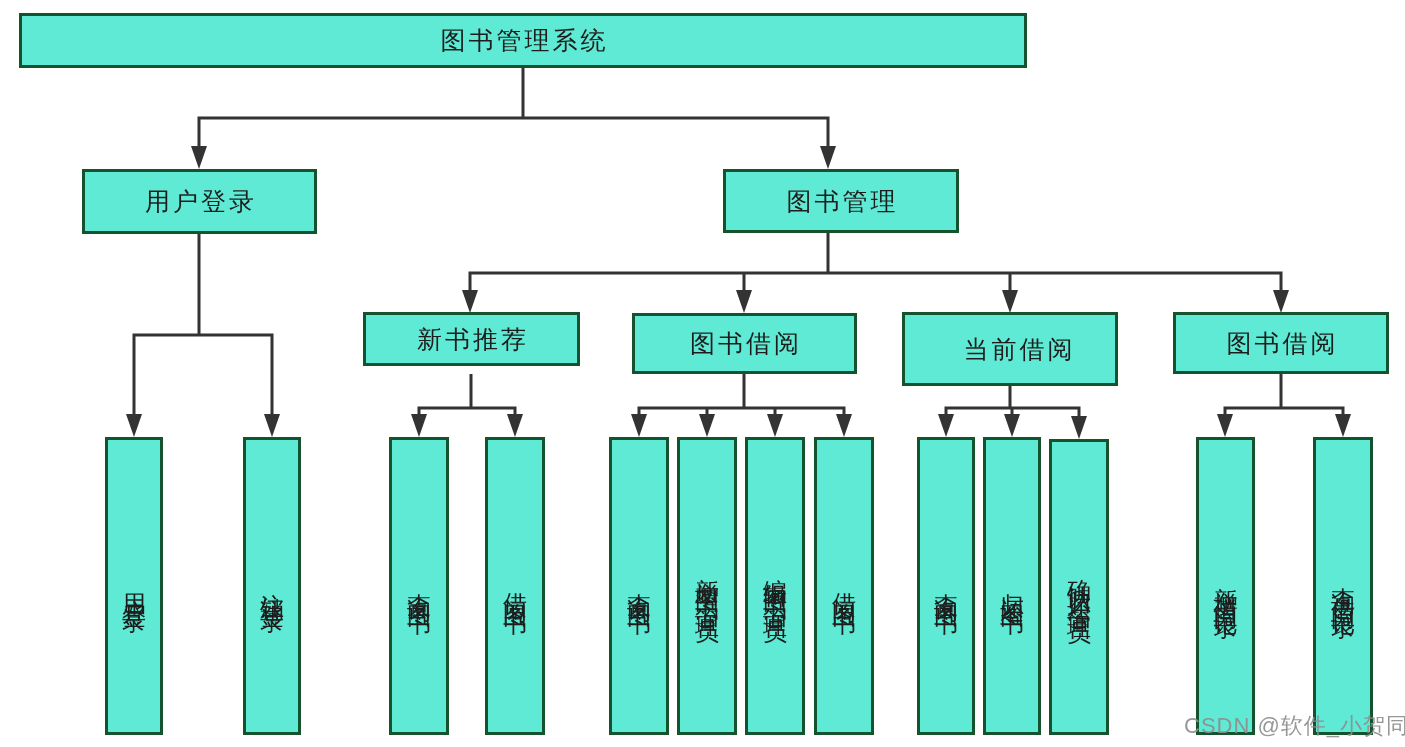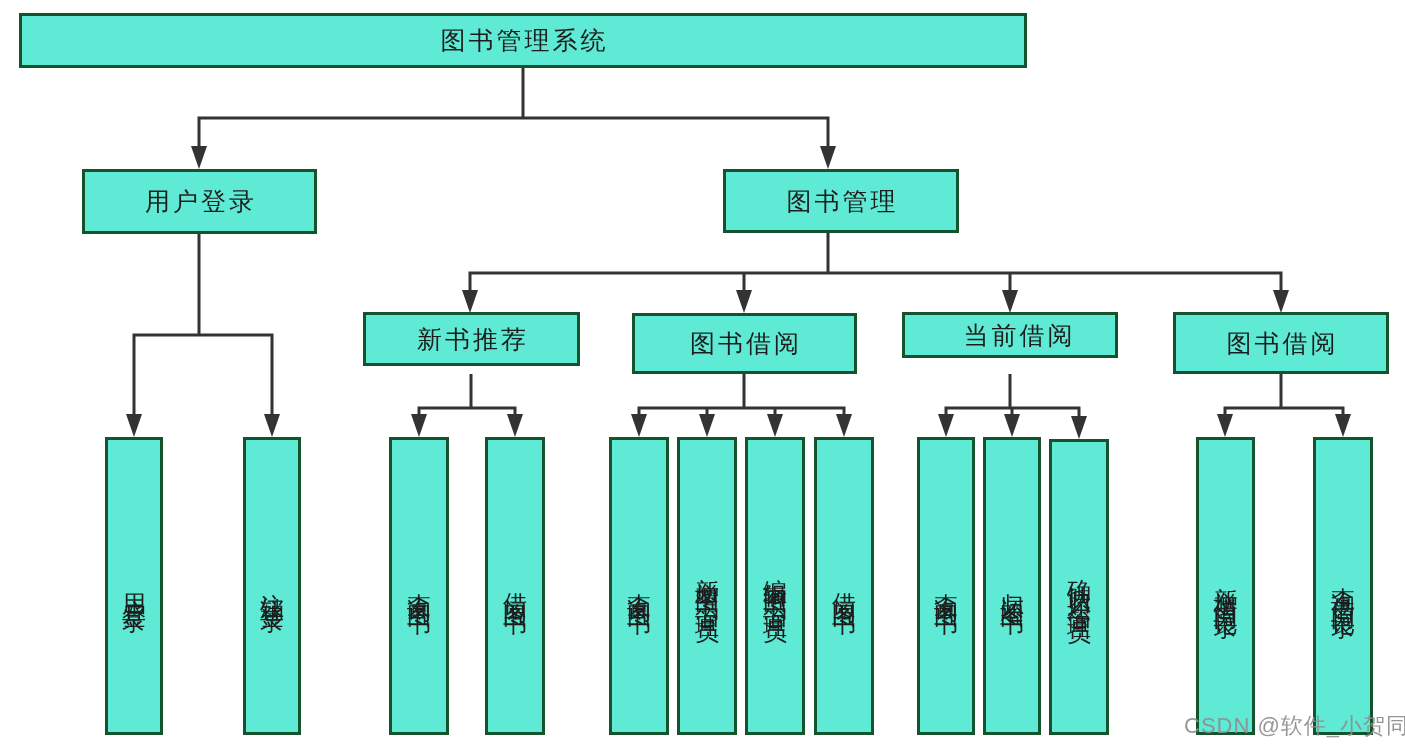--- a/index.html
+++ b/index.html
@@ -119,21 +119,21 @@
   <div class="node hnode" style="left:711px; top:169px; width:236px; height:64px;margin-left:12px;">
     <span>图书管理</span>
   </div>
 
   <div class="node hnode" style="left:363px; top:312px; width:217px; height:54px;">
     <span>新书推荐</span>
   </div>
   <div class="node hnode" style="left:632px; top:313px; width:225px; height:61px;">
     <span>图书借阅</span>
   </div>
-  <div class="node hnode" style="left:902px; top:312px; width:216px; height:46px;padding-left:16px;">
+  <div class="node hnode" style="left:902px; top:312px; width:216px; height:74px;padding-left:16px;">
     <span>当前借阅</span>
   </div>
   <div class="node hnode" style="left:1173px; top:312px; width:216px; height:62px;">
     <span>图书借阅</span>
   </div>
 
   <div class="node vnode" style="left:105px; top:437px; width:58px; height:298px;">
     <span>用户登录</span>
   </div>
   <div class="node vnode" style="left:243px; top:437px; width:58px; height:298px;">

